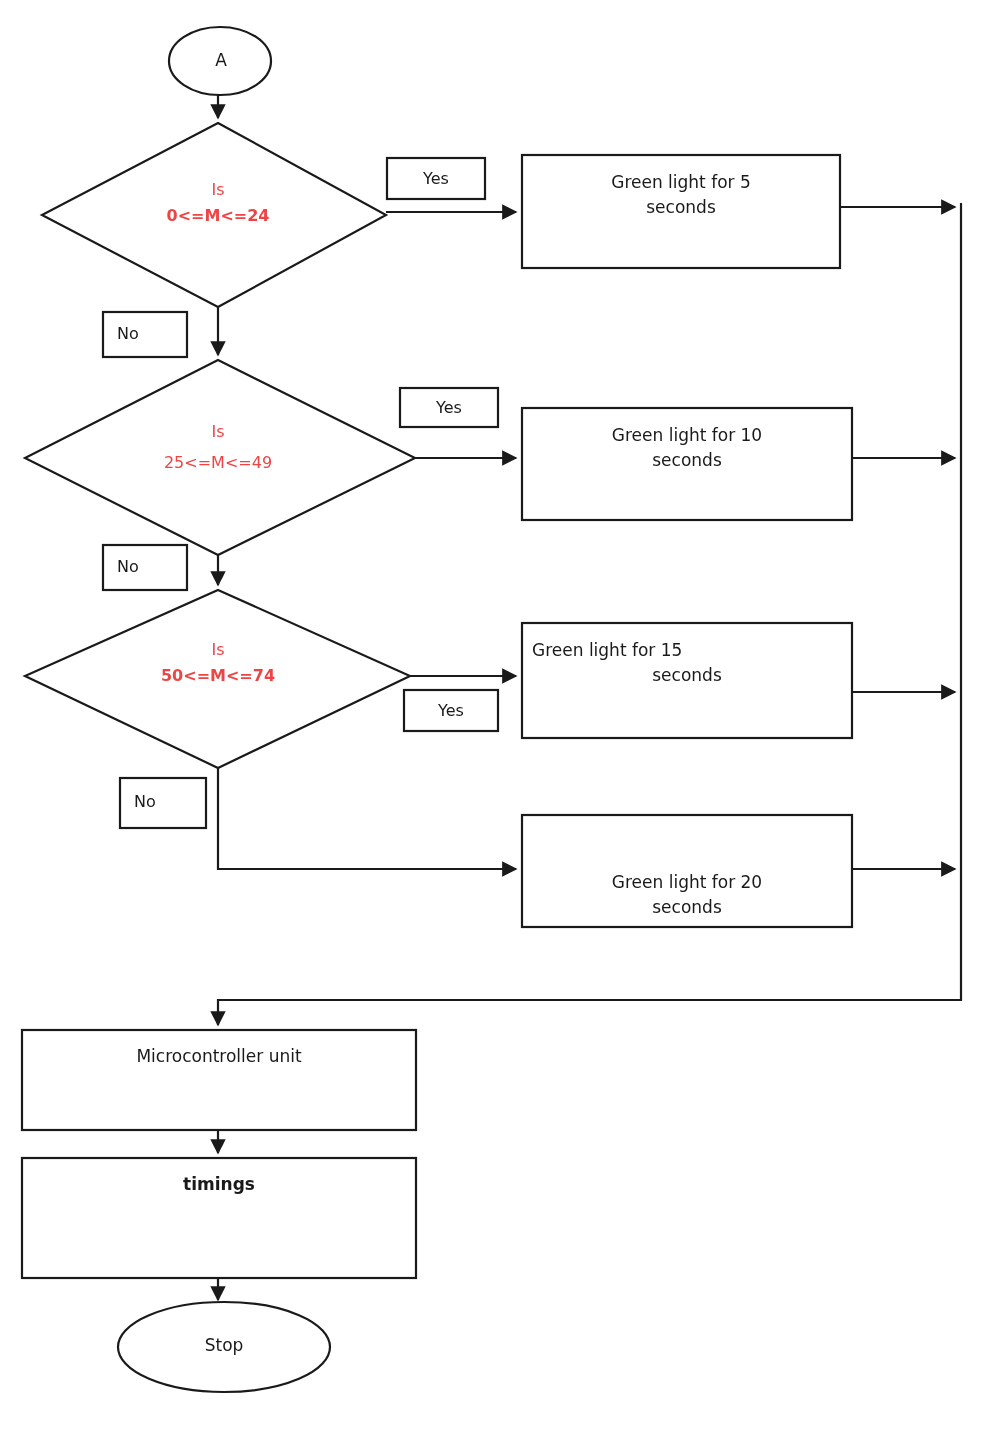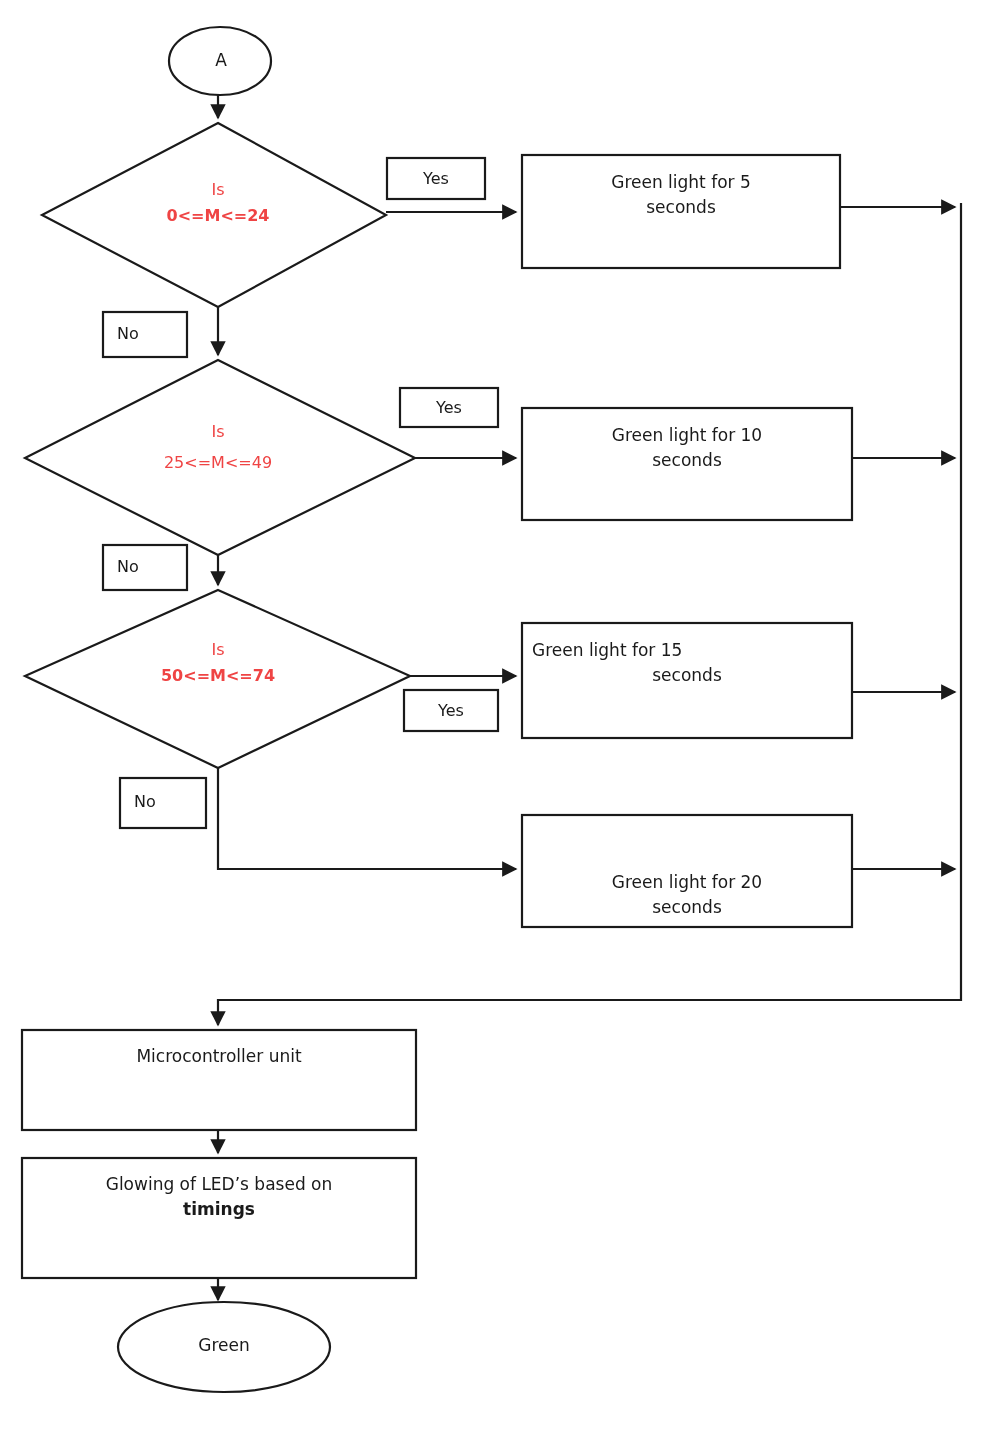--- a/index.html
+++ b/index.html
@@ -158,25 +158,24 @@
   </div>
 
   <div class="node-text" style="left:532px; top:870px; width:310px; height:60px; display:block;">
     <div class="box-label" style="text-align:center;">Green light for  20</div>
     <div class="box-label" style="text-align:center;">seconds</div>
   </div>
 
   <div class="node-text box-label" style="left:32px; top:1044px; width:374px; height:30px;">Microcontroller  unit</div>
 
   <div class="node-text" style="left:32px; top:1172px; width:374px; height:60px; display:block;">
-    <div class="box-label" style="text-align:center;">Glowing of LED’s based on</div>
     <div class="box-label" style="text-align:center;font-weight:bold;">timings</div>
   </div>
 
-  <div class="node-text terminal-label" style="left:124px; top:1333px; width:200px; height:30px;">Green</div>
+  <div class="node-text terminal-label" style="left:124px; top:1333px; width:200px; height:30px;">Stop</div>
 
   <div class="node-text small-label" style="left:387px; top:167px; width:98px; height:26px;">Yes</div>
 
   <div class="node-text small-label" style="left:400px; top:396px; width:98px; height:26px;">Yes</div>
 
   <div class="node-text small-label" style="left:404px; top:699px; width:94px; height:26px;">Yes</div>
 
   <div class="node-text small-label" style="left:103px; top:322px; width:84px; height:26px; justify-content:flex-start; padding-left:14px; box-sizing:border-box;">No</div>
 
   <div class="node-text small-label" style="left:103px; top:555px; width:84px; height:26px; justify-content:flex-start; padding-left:14px; box-sizing:border-box;">No</div>

